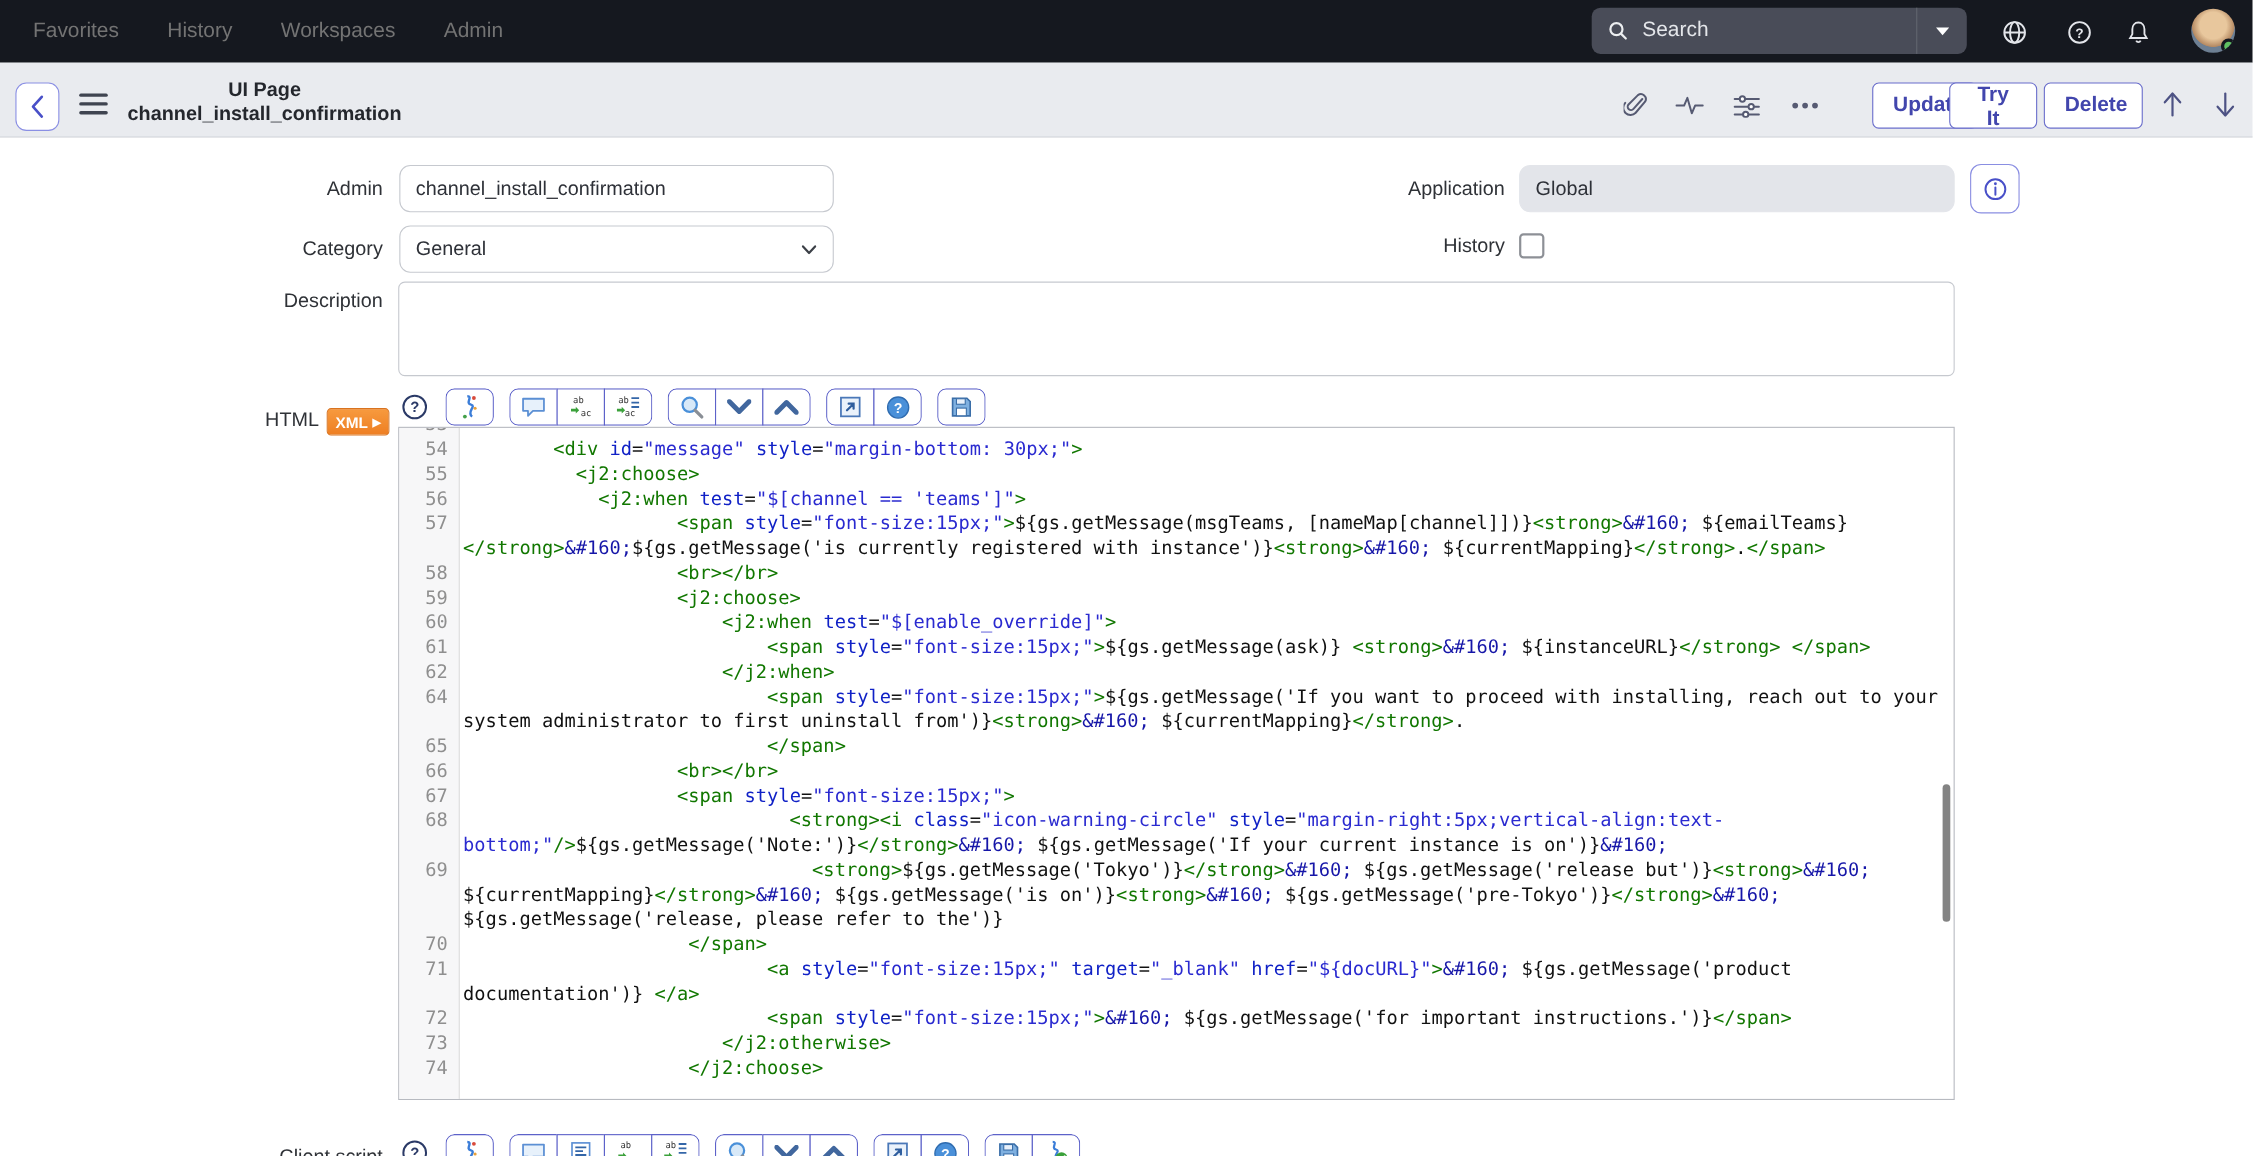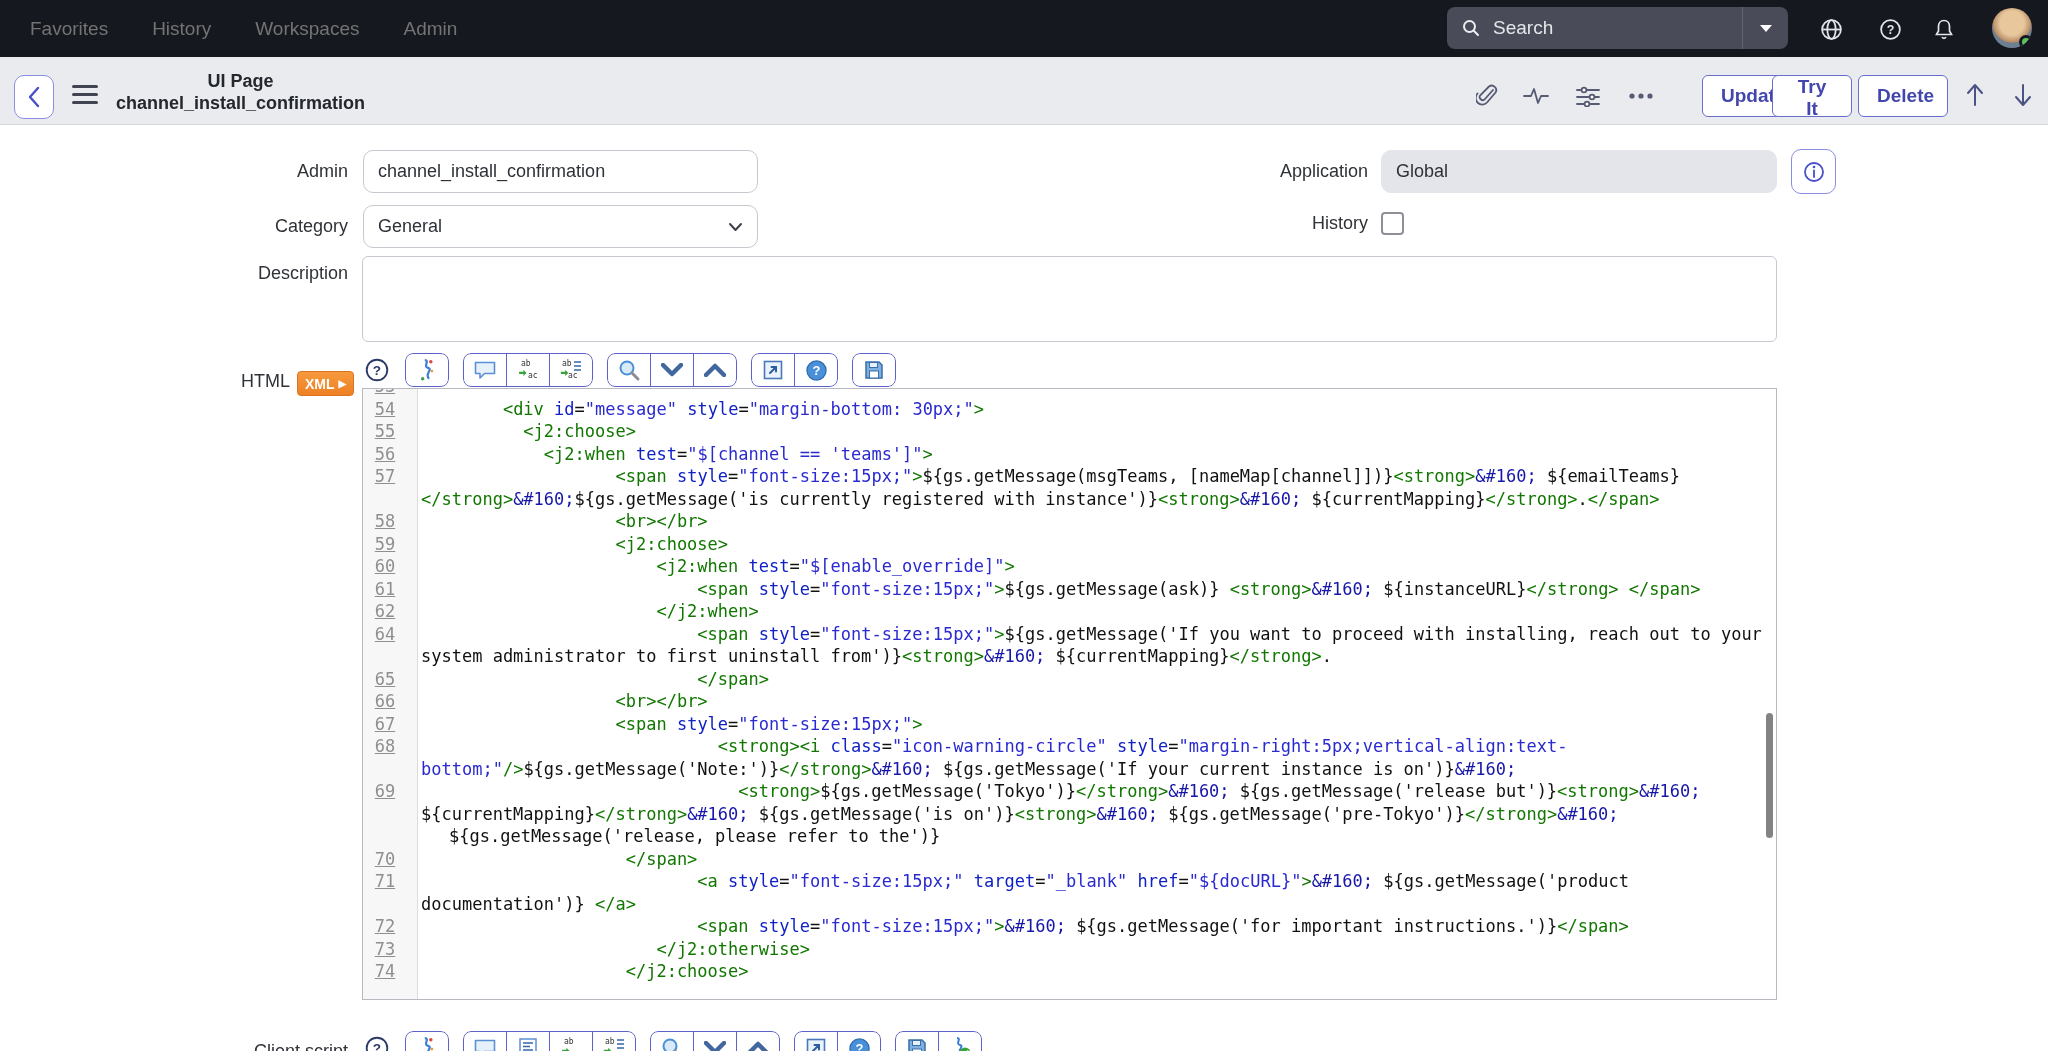--- a/index.html
+++ b/index.html
@@ -61,21 +61,21 @@
   .tb-btn{width:44px;height:34px;background:#fff;border:1px solid #5d62c9;margin-left:-1px;padding:0;
         display:flex;align-items:center;justify-content:center;cursor:pointer;}
   .tb-btn:first-child{margin-left:0;border-top-left-radius:8px;border-bottom-left-radius:8px;}
   .tb-btn:last-child{border-top-right-radius:8px;border-bottom-right-radius:8px;}
   
   .editor{position:absolute;left:362px;top:388px;width:1415px;height:612px;border:1px solid #b7bac0;background:#fff;
         overflow:hidden;box-sizing:border-box;}
   .gutter-bg{position:absolute;left:0;top:0;bottom:0;width:54px;background:#f7f7f8;border-right:1px solid #dcdcdc;}
   .cm-rows{position:relative;margin-top:-14px;}
   .crow{display:flex;height:22.5px;line-height:22.5px;font-family:"DejaVu Sans Mono",monospace;font-size:17px;white-space:pre;}
-  .gut{flex:0 0 54px;box-sizing:border-box;text-align:center;padding-right:10px;color:#8f8f8f;text-decoration:underline;}
+  .gut{flex:0 0 54px;box-sizing:border-box;text-align:right;padding-right:10px;color:#8f8f8f;}
   .codetxt{margin-left:4px;}
   .scrollthumb{position:absolute;left:1403px;top:324px;width:7px;height:125px;background:#5a5a5a;border-radius:4px;opacity:.75;}
   .clipped-label{position:absolute;overflow:hidden;}
 </style>
 </head>
 <body>
 
 <div id="app">
 
   <header class="nav">
@@ -323,21 +323,21 @@
           <div class="crow"><span class="gut">62</span><span class="codetxt"><span>                       </span><span style="color: rgb(17, 119, 0);">&lt;/j2:when&gt;</span></span></div>
           <div class="crow"><span class="gut">64</span><span class="codetxt"><span>                           </span><span style="color: rgb(17, 119, 0);">&lt;span</span><span style="color: rgb(17, 17, 17);"> </span><span style="color: rgb(16, 33, 198);">style</span><span style="color: rgb(17, 17, 17);">=</span><span style="color: rgb(42, 42, 208);">"font-size:15px;"</span><span style="color: rgb(17, 119, 0);">&gt;</span><span style="color: rgb(17, 17, 17);">${gs.getMessage('If you want to proceed with installing, reach out to your</span></span></div>
           <div class="crow"><span class="gut"></span><span class="codetxt"><span style="color: rgb(17, 17, 17);">system administrator to first uninstall from')}</span><span style="color: rgb(17, 119, 0);">&lt;strong&gt;</span><span style="color: rgb(22, 22, 168);">&amp;#160;</span><span style="color: rgb(17, 17, 17);"> ${currentMapping}</span><span style="color: rgb(17, 119, 0);">&lt;/strong&gt;</span><span style="color: rgb(17, 17, 17);">.</span></span></div>
           <div class="crow"><span class="gut">65</span><span class="codetxt"><span>                           </span><span style="color: rgb(17, 119, 0);">&lt;/span&gt;</span></span></div>
           <div class="crow"><span class="gut">66</span><span class="codetxt"><span>                   </span><span style="color: rgb(17, 119, 0);">&lt;br&gt;</span><span style="color: rgb(17, 119, 0);">&lt;/br&gt;</span></span></div>
           <div class="crow"><span class="gut">67</span><span class="codetxt"><span>                   </span><span style="color: rgb(17, 119, 0);">&lt;span</span><span style="color: rgb(17, 17, 17);"> </span><span style="color: rgb(16, 33, 198);">style</span><span style="color: rgb(17, 17, 17);">=</span><span style="color: rgb(42, 42, 208);">"font-size:15px;"</span><span style="color: rgb(17, 119, 0);">&gt;</span></span></div>
           <div class="crow"><span class="gut">68</span><span class="codetxt"><span>                             </span><span style="color: rgb(17, 119, 0);">&lt;strong&gt;</span><span style="color: rgb(17, 119, 0);">&lt;i</span><span style="color: rgb(17, 17, 17);"> </span><span style="color: rgb(16, 33, 198);">class</span><span style="color: rgb(17, 17, 17);">=</span><span style="color: rgb(42, 42, 208);">"icon-warning-circle"</span><span style="color: rgb(17, 17, 17);"> </span><span style="color: rgb(16, 33, 198);">style</span><span style="color: rgb(17, 17, 17);">=</span><span style="color: rgb(42, 42, 208);">"margin-right:5px;vertical-align:text-</span></span></div>
           <div class="crow"><span class="gut"></span><span class="codetxt"><span style="color: rgb(42, 42, 208);">bottom;"</span><span style="color: rgb(17, 119, 0);">/&gt;</span><span style="color: rgb(17, 17, 17);">${gs.getMessage('Note:')}</span><span style="color: rgb(17, 119, 0);">&lt;/strong&gt;</span><span style="color: rgb(22, 22, 168);">&amp;#160;</span><span style="color: rgb(17, 17, 17);"> ${gs.getMessage('If your current instance is on')}</span><span style="color: rgb(22, 22, 168);">&amp;#160;</span></span></div>
           <div class="crow"><span class="gut">69</span><span class="codetxt"><span>                               </span><span style="color: rgb(17, 119, 0);">&lt;strong&gt;</span><span style="color: rgb(17, 17, 17);">${gs.getMessage('Tokyo')}</span><span style="color: rgb(17, 119, 0);">&lt;/strong&gt;</span><span style="color: rgb(22, 22, 168);">&amp;#160;</span><span style="color: rgb(17, 17, 17);"> ${gs.getMessage('release but')}</span><span style="color: rgb(17, 119, 0);">&lt;strong&gt;</span><span style="color: rgb(22, 22, 168);">&amp;#160;</span></span></div>
           <div class="crow"><span class="gut"></span><span class="codetxt"><span style="color: rgb(17, 17, 17);">${currentMapping}</span><span style="color: rgb(17, 119, 0);">&lt;/strong&gt;</span><span style="color: rgb(22, 22, 168);">&amp;#160;</span><span style="color: rgb(17, 17, 17);"> ${gs.getMessage('is on')}</span><span style="color: rgb(17, 119, 0);">&lt;strong&gt;</span><span style="color: rgb(22, 22, 168);">&amp;#160;</span><span style="color: rgb(17, 17, 17);"> ${gs.getMessage('pre-Tokyo')}</span><span style="color: rgb(17, 119, 0);">&lt;/strong&gt;</span><span style="color: rgb(22, 22, 168);">&amp;#160;</span></span></div>
-          <div class="crow"><span class="gut"></span><span class="codetxt"><span style="color: rgb(17, 17, 17); margin-left: 28px;">${gs.getMessage('release, please refer to the')}</span></span></div>
+          <div class="crow"><span class="gut"></span><span class="codetxt"><span style="color: rgb(17, 17, 17);">${gs.getMessage('release, please refer to the')}</span></span></div>
           <div class="crow"><span class="gut">70</span><span class="codetxt"><span>                    </span><span style="color: rgb(17, 119, 0);">&lt;/span&gt;</span></span></div>
           <div class="crow"><span class="gut">71</span><span class="codetxt"><span>                           </span><span style="color: rgb(17, 119, 0);">&lt;a</span><span style="color: rgb(17, 17, 17);"> </span><span style="color: rgb(16, 33, 198);">style</span><span style="color: rgb(17, 17, 17);">=</span><span style="color: rgb(42, 42, 208);">"font-size:15px;"</span><span style="color: rgb(17, 17, 17);"> </span><span style="color: rgb(16, 33, 198);">target</span><span style="color: rgb(17, 17, 17);">=</span><span style="color: rgb(42, 42, 208);">"_blank"</span><span style="color: rgb(17, 17, 17);"> </span><span style="color: rgb(16, 33, 198);">href</span><span style="color: rgb(17, 17, 17);">=</span><span style="color: rgb(42, 42, 208);">"${docURL}"</span><span style="color: rgb(17, 119, 0);">&gt;</span><span style="color: rgb(22, 22, 168);">&amp;#160;</span><span style="color: rgb(17, 17, 17);"> ${gs.getMessage('product</span></span></div>
           <div class="crow"><span class="gut"></span><span class="codetxt"><span style="color: rgb(17, 17, 17);">documentation')} </span><span style="color: rgb(17, 119, 0);">&lt;/a&gt;</span></span></div>
           <div class="crow"><span class="gut">72</span><span class="codetxt"><span>                           </span><span style="color: rgb(17, 119, 0);">&lt;span</span><span style="color: rgb(17, 17, 17);"> </span><span style="color: rgb(16, 33, 198);">style</span><span style="color: rgb(17, 17, 17);">=</span><span style="color: rgb(42, 42, 208);">"font-size:15px;"</span><span style="color: rgb(17, 119, 0);">&gt;</span><span style="color: rgb(22, 22, 168);">&amp;#160;</span><span style="color: rgb(17, 17, 17);"> ${gs.getMessage('for important instructions.')}</span><span style="color: rgb(17, 119, 0);">&lt;/span&gt;</span></span></div>
           <div class="crow"><span class="gut">73</span><span class="codetxt"><span>                       </span><span style="color: rgb(17, 119, 0);">&lt;/j2:otherwise&gt;</span></span></div>
           <div class="crow"><span class="gut">74</span><span class="codetxt"><span>                    </span><span style="color: rgb(17, 119, 0);">&lt;/j2:choose&gt;</span></span></div>
         </div>
       <div class="scrollthumb"></div>
     </div>
 

